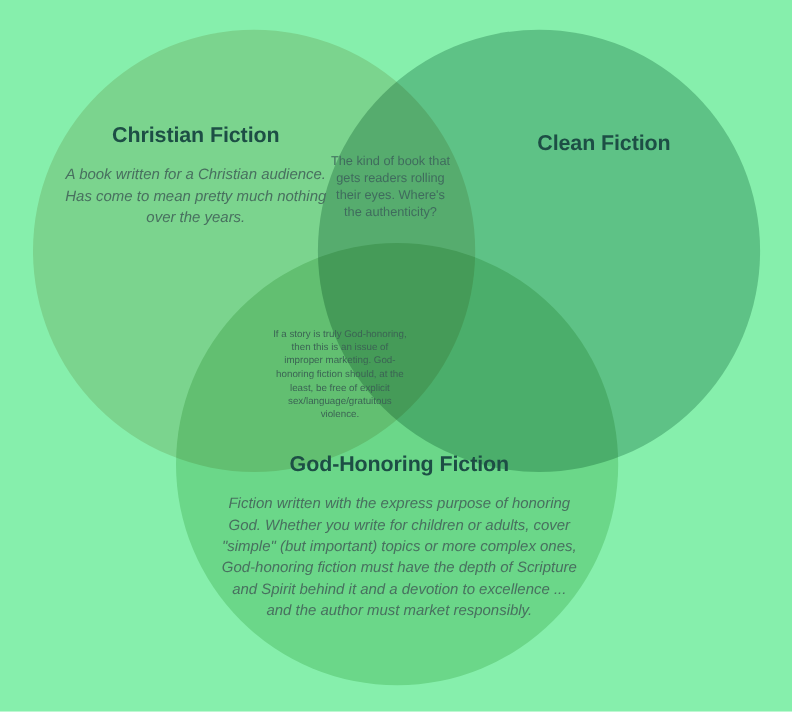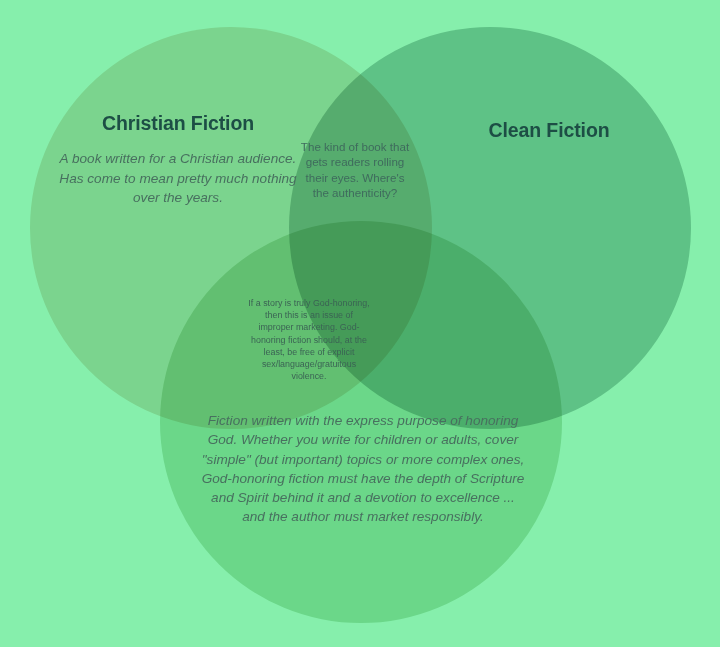--- a/index.html
+++ b/index.html
@@ -89,20 +89,21 @@
   <div class="label-block" id="block-christian">
     <p class="set-title">Christian Fiction</p>
     <p class="set-body">A book written for a Christian audience. Has come to mean pretty much nothing over the years.</p>
   </div>
 
   <div class="label-block" id="block-clean">
     <p class="set-title">Clean Fiction</p>
   </div>
 
   <div class="label-block" id="block-godhonor">
+    <p class="set-title">God-Honoring Fiction</p>
     <p class="set-body">Fiction written with the express purpose of honoring God. Whether you write for children or adults, cover "simple" (but important) topics or more complex ones, God-honoring fiction must have the depth of Scripture and Spirit behind it and a devotion to excellence ... and the author must market responsibly.</p>
   </div>
 
   <div class="label-block" id="block-christian-clean">
     <p class="zone-body">The kind of book that gets readers rolling their eyes. Where's the authenticity?</p>
   </div>
 
 
   <div class="label-block" id="block-christian-god">
     <p class="zone-body tiny">If a story is truly God-honoring, then this is an issue of improper marketing. God-honoring fiction should, at the least, be free of explicit sex/language/gratuitous violence.</p>

